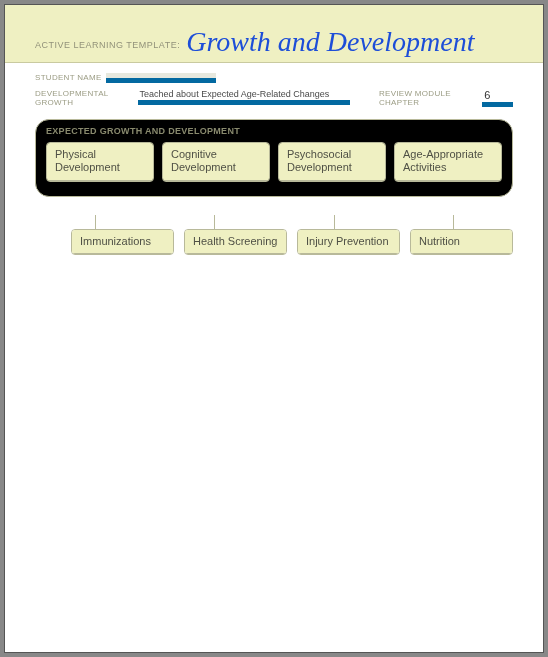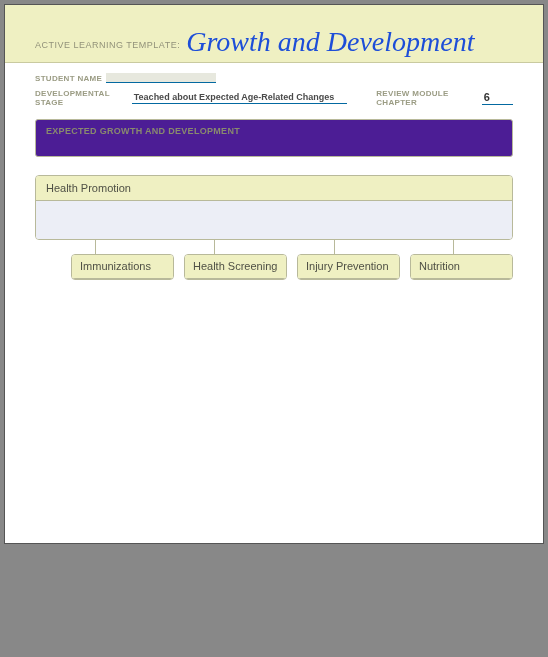--- a/index.html
+++ b/index.html
@@ -3,21 +3,21 @@
 <meta charset="utf-8">
 <style>
   * { box-sizing: border-box; margin: 0; padding: 0; }
   body {
     background: #888;
     font-family: "Helvetica Neue", Helvetica, Arial, sans-serif;
     padding: 4px;
   }
   .page {
     width: 540px;
-    height: 540px;
+    height: 649px;
     background: #fff;
     margin: 0 auto;
     border: 1px solid #555;
     position: relative;
     overflow: hidden;
   }
   .header-band {
     background: #eff0c2;
     height: 58px;
     border-bottom: 1px solid #c9caa0;
@@ -39,43 +39,42 @@
     font-size: 28px;
     color: #1d4ed8;
     font-weight: 500;
     padding-bottom: 4px;
   }
   .meta {
     padding: 10px 30px 0 30px;
   }
   .meta-row {
     display: flex;
-    align-items: center;
+    align-items: flex-start;
     gap: 4px;
     font-size: 8px;
     color: #9b9c84;
     letter-spacing: 0.3px;
     margin-bottom: 6px;
-    font-weight: bold;
   }
   .meta-row .field {
-    border-bottom: 1px solid #0369a1;
+    border-bottom: 5px solid #0369a1;
     color: #4a4a4a;
     font-size: 9px;
     padding: 0 2px 1px 2px;
     letter-spacing: 0;
   }
   .meta-row .field.student { width: 110px; min-height: 10px; background: #e7e8de; }
   .meta-row .field.stage { width: 245px; }
   .meta-row .field.chapter { width: 35px; text-align: left; font-size: 11px; color: #333; }
   .section {
     margin: 12px 30px 0 30px;
     border: 1px solid #b8b99a;
-    border-radius: 3px;
-    background: #4c1d95;
+    border-radius: 14px;
+    background: #000000;
     padding-bottom: 14px;
   }
   .section-title {
     color: #898a6e;
     font-size: 9px;
     font-weight: bold;
     letter-spacing: 0.3px;
     padding: 6px 10px 6px 10px;
   }
   .grid4 {
@@ -161,36 +160,50 @@
     <span class="template-label">ACTIVE LEARNING TEMPLATE:</span>
     <span class="template-title">Growth and Development</span>
   </div>
 
   <div class="meta">
     <div class="meta-row">
       <span>STUDENT NAME</span>
       <span class="field student"></span>
     </div>
     <div class="meta-row">
-      <span>DEVELOPMENTAL STAGE</span>
+      <span>DEVELOPMENTAL GROWTH</span>
       <span class="field stage">Teached about Expected Age-Related Changes</span>
       <span style="margin-left:25px">REVIEW MODULE CHAPTER</span>
       <span class="field chapter">6</span>
     </div>
   </div>
 
   <div class="section">
     <div class="section-title">EXPECTED GROWTH AND DEVELOPMENT</div>
+    <div class="grid4 tall">
+      <div class="card">
+        <div class="card-h">Physical Development</div>
+        <div class="card-body"></div>
+      </div>
+      <div class="card">
+        <div class="card-h">Cognitive Development</div>
+        <div class="card-body"></div>
+      </div>
+      <div class="card">
+        <div class="card-h">Psychosocial Development</div>
+        <div class="card-body"></div>
+      </div>
+      <div class="card">
+        <div class="card-h">Age-Appropriate Activities</div>
+        <div class="card-body"></div>
+      </div>
+    </div>
   </div>
 
   <div class="lower-area">
-    <div class="promo">
-      <div class="promo-h">Health Promotion</div>
-      <div class="promo-body"></div>
-    </div>
     <div class="connectors">
       <div></div>
         <div></div>
         <div></div>
         <div></div>
     </div>
     <div class="grid4b">
       <div class="card">
         <div class="card-h">Immunizations</div>
         <div class="card-body"></div>

